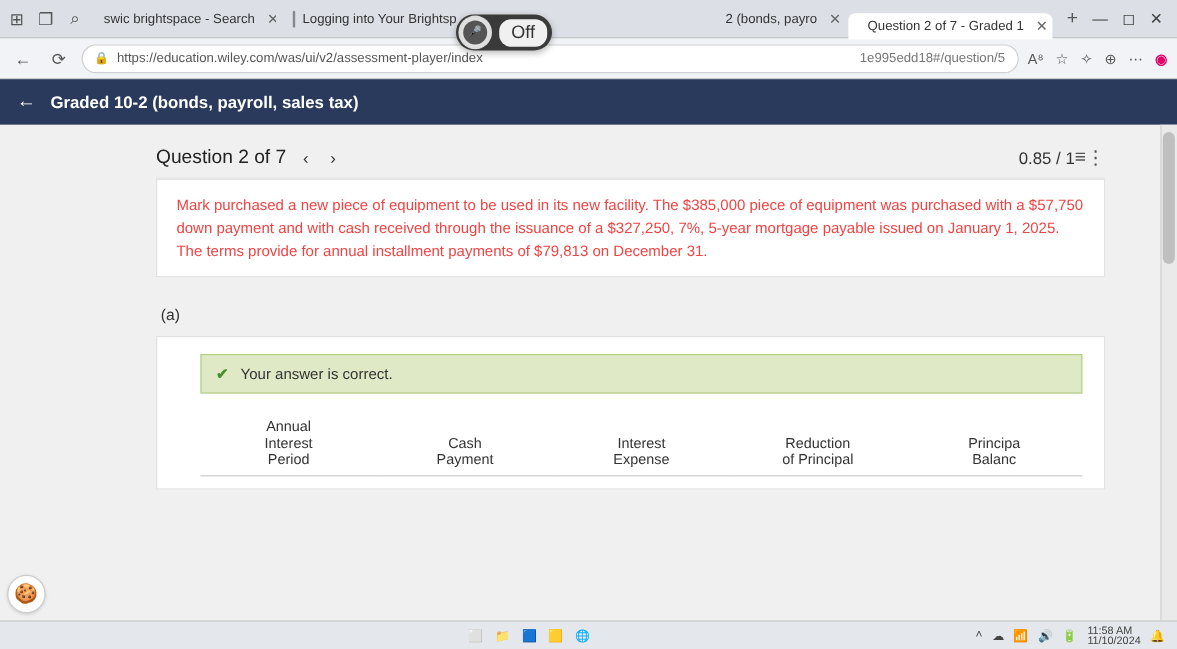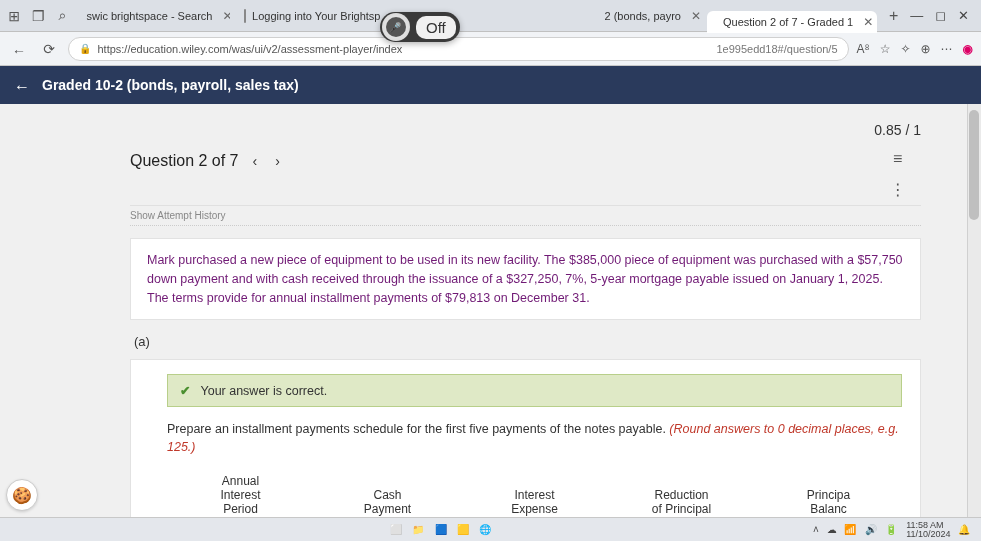--- a/index.html
+++ b/index.html
@@ -29,28 +29,28 @@
 
 .page-hdr { background: #2a3a5c; color: #fff; height: 38px; display: flex; align-items: center; padding: 0 14px; gap: 12px; }
 .page-hdr .back { font-size: 16px; }
 .page-hdr .title { font-weight: 600; font-size: 14px; }
 
 
 .content-wrap { background: #f0f0f0; height: calc(100% - 32px - 34px - 38px - 24px); overflow: hidden; padding: 8px 60px 0 130px; position: relative; }
 .q-bar { display: flex; align-items: center; gap: 14px; padding: 10px 0 6px 0; border-bottom: 1px solid #e0e0e0; }
 .q-bar .qnum { font-size: 16px; font-weight: 500; color: #222; }
 .q-nav { display: flex; gap: 18px; color: #333; font-size: 14px; }
-.q-right { margin-left: auto; display: flex; align-items: center; gap: 12px; font-size: 14px; color: #333; flex-direction: column; }
+.q-right { margin-left: auto; display: flex; align-items: center; gap: 0; font-size: 14px; color: #333; }
 .q-right .list-icn, .q-right .dots { font-size: 16px; color: #555; }
 
 .attempt-note { font-size: 10px; color: #888; padding: 4px 0; border-bottom: 1px dotted #ccc; margin-bottom: 12px; }
 
 .section-title { font-weight: 600; font-size: 13px; color: #222; margin: 8px 0 10px 0; }
 
-.prompt-box { background: #fff; border: 1px solid #e2e2e2; padding: 12px 16px; font-size: 12.5px; color: #701a75; line-height: 1.5; margin-bottom: 14px; }
+.prompt-box { background: #fff; border: 1px solid #e2e2e2; padding: 12px 16px; font-size: 12.5px; color: #ef4444; line-height: 1.5; margin-bottom: 24px; }
 
 .part-label { font-size: 13px; color: #333; margin: 4px 0 10px 4px; }
 
 .answer-box { background: #fff; border: 1px solid #e2e2e2; padding: 14px 18px 10px 36px; }
 .correct-banner { background: #dfe9c6; border: 1px solid #b8cf8a; padding: 8px 12px; display: flex; align-items: center; gap: 10px; font-size: 12.5px; color: #333; margin-bottom: 14px; }
 .correct-banner .check { color: #4a8f2f; font-weight: bold; }
 
 .instr { font-size: 12.5px; color: #333; line-height: 1.4; margin-bottom: 12px; }
 .instr .hint { color: #c0392b; font-style: italic; }
 
@@ -138,34 +138,30 @@
       <span>‹</span>
       <span>›</span>
     </div>
     <div class="q-right">
       <span>0.85 / 1</span>
       <span class="list-icn">≡</span>
       <span class="dots">⋮</span>
     </div>
   </div>
 
-  <div class="attempt-note">Show Attempt History</div>
 
 
   <div class="prompt-box">Mark purchased a new piece of equipment to be used in its new facility. The $385,000 piece of equipment was purchased with a $57,750 down payment and with cash received through the issuance of a $327,250, 7%, 5-year mortgage payable issued on January 1, 2025. The terms provide for annual installment payments of $79,813 on December 31.</div>
 
   <div class="part-label">(a)</div>
 
   <div class="answer-box">
     <div class="correct-banner">
       <span class="check">✔</span>
       <span>Your answer is correct.</span>
-    </div>
-    <div class="instr">
-      <span>Prepare an installment payments schedule for the first five payments of the notes payable. </span><span class="hint">(Round answers to 0 decimal places, e.g. 125.)</span>
     </div>
     <table class="sched-table">
       <thead>
         <tr>
           <th>
             <div>Annual</div>
             <div>Interest</div>
             <div>Period</div>
           </th>
           <th>

